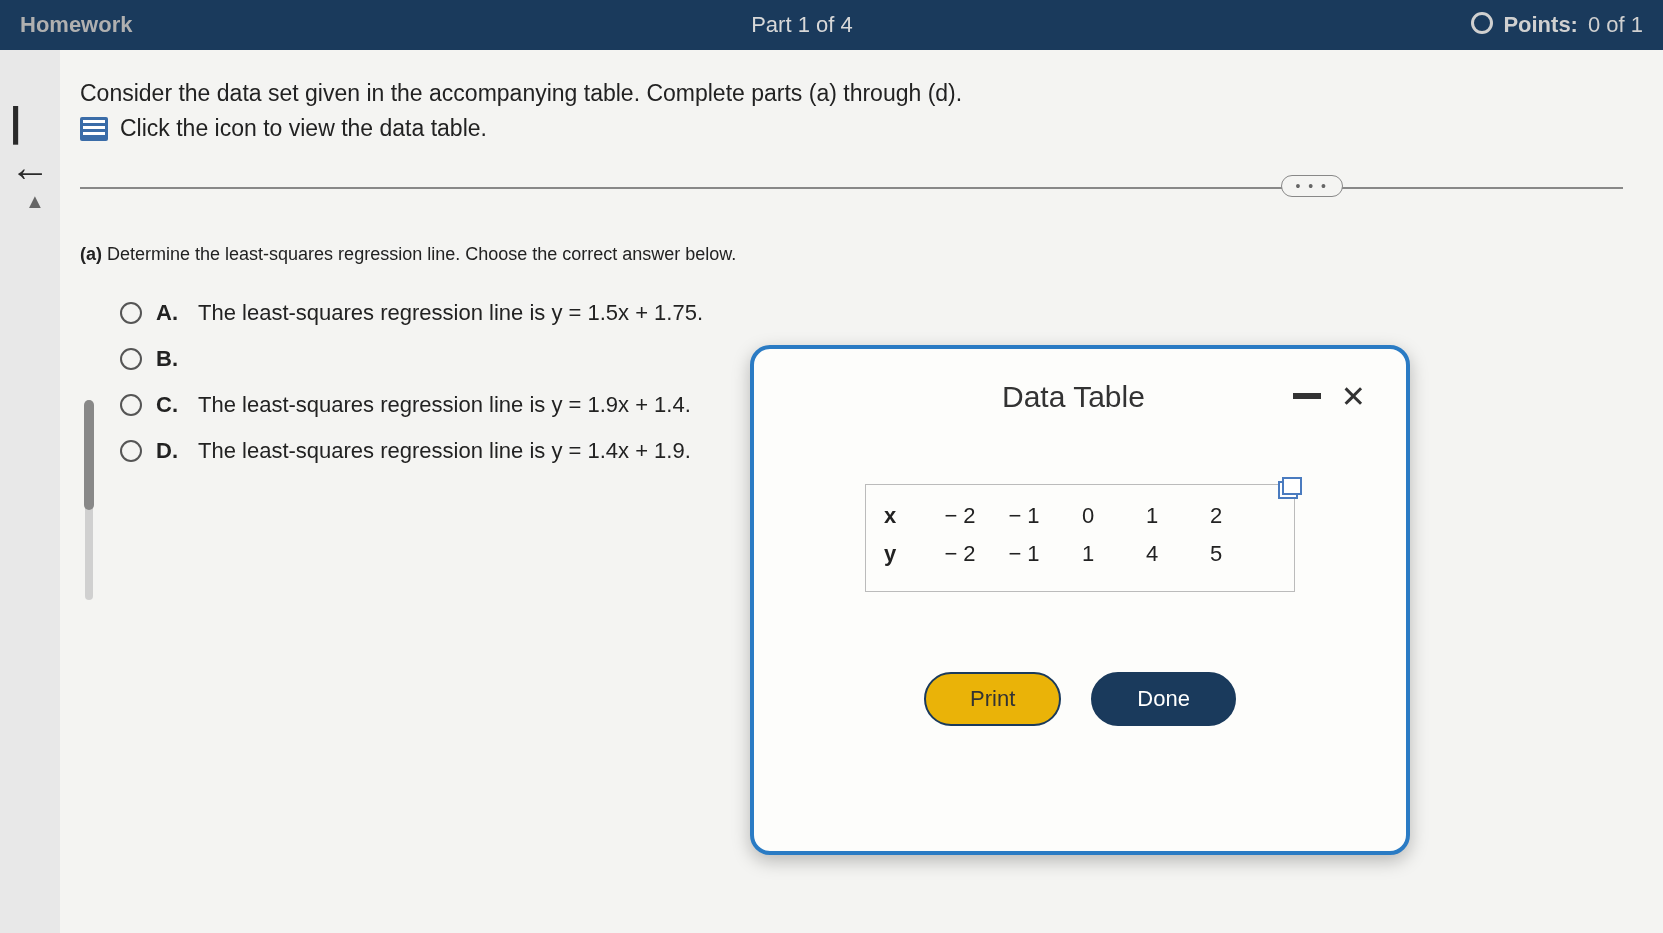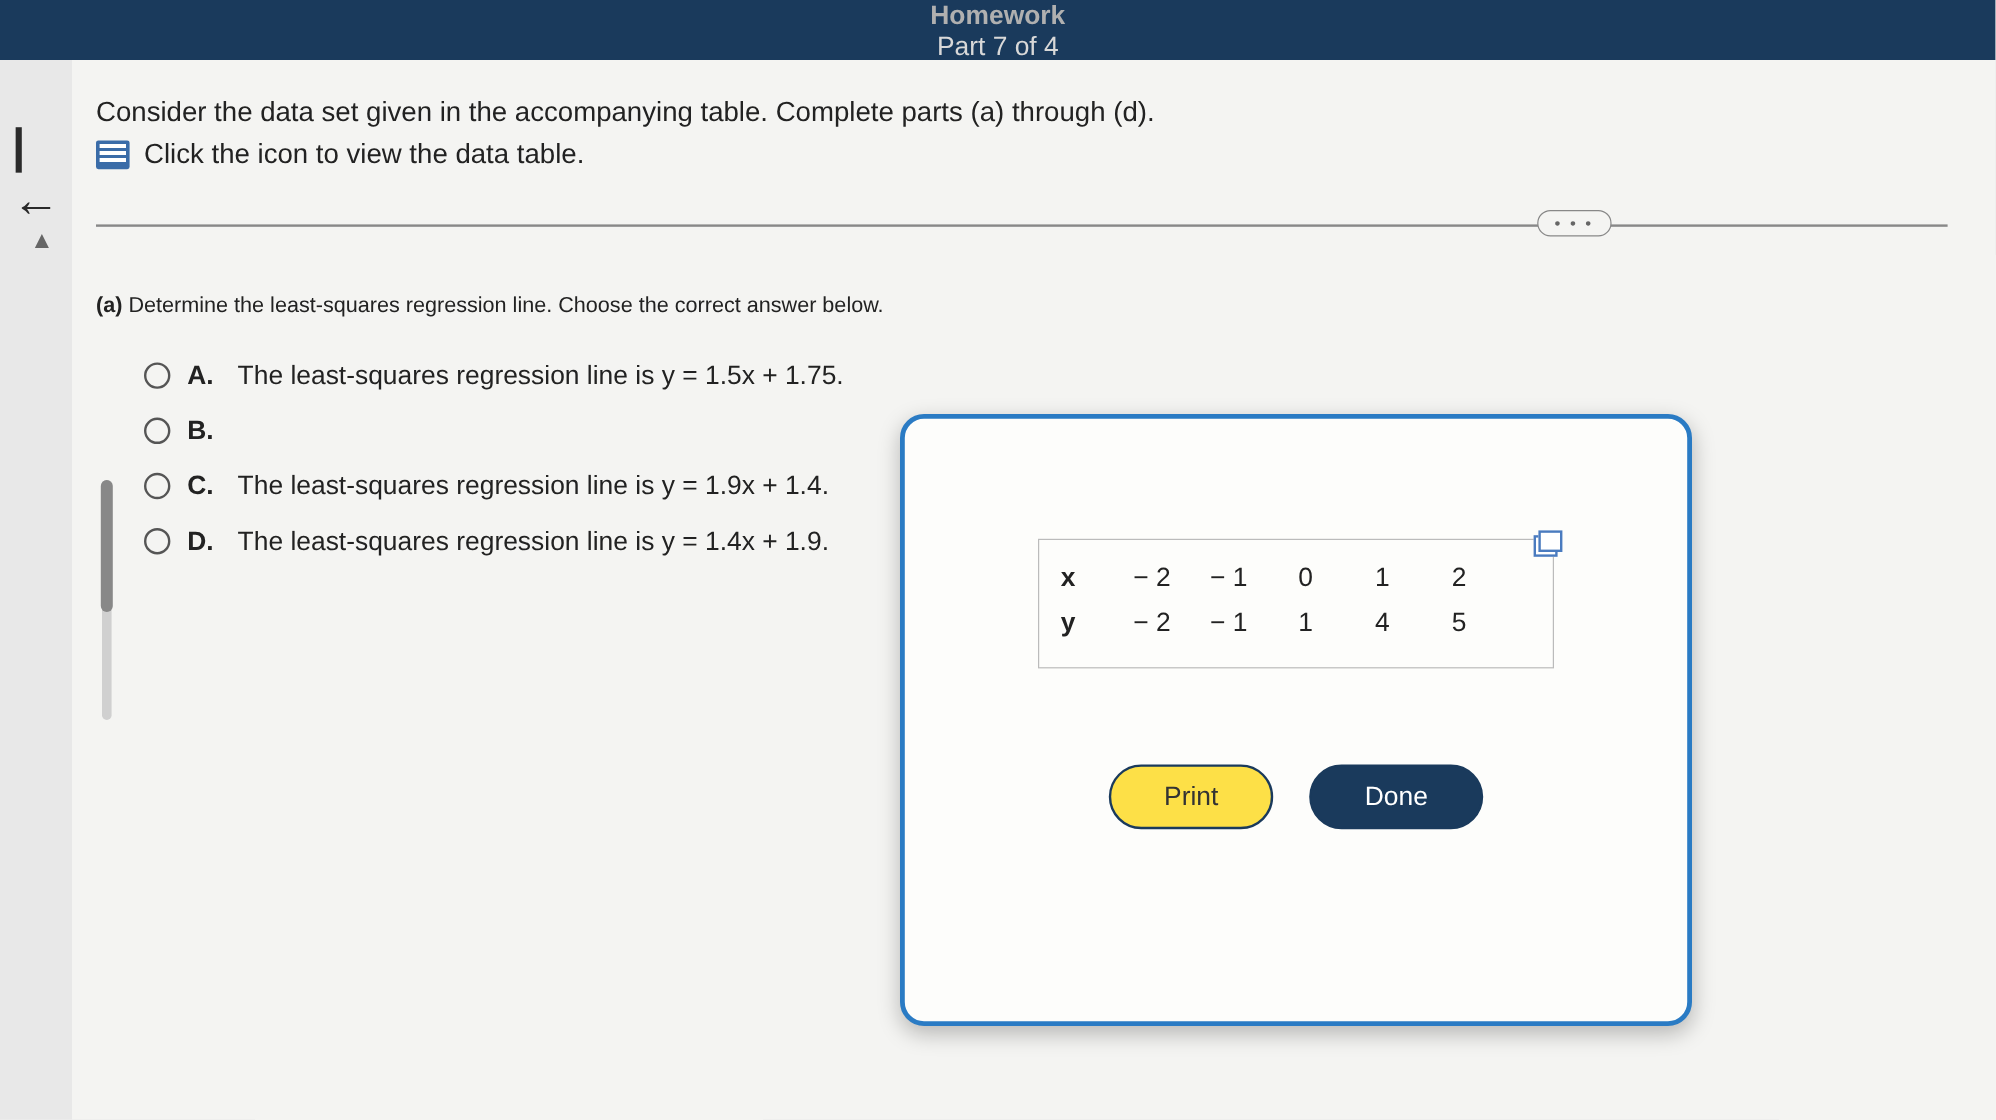--- a/index.html
+++ b/index.html
@@ -1,19 +1,19 @@
 <!DOCTYPE html>
 <html><head>
   <meta charset="utf-8">
   <style>
     * { box-sizing: border-box; margin: 0; padding: 0; font-family: Arial, Helvetica, sans-serif; }
     body { background: #e8e8e8; width: 1663px; height: 933px; overflow: hidden; position: relative; }
     
     
-    .header-bar { background: #1a3a5c; color: #d0d0d0; height: 50px; display: flex; align-items: center; padding: 0 20px; font-size: 22px; flex-direction: column; }
+    .header-bar { background: #1a3a5c; color: #d0d0d0; height: 50px; display: flex; align-items: center; padding: 0 20px; font-size: 22px; }
     .header-title { font-weight: bold; color: #b0b0b0; flex: 0 0 auto; }
     .header-part { flex: 1; text-align: center; color: #d8d8d8; }
     .header-points { display: flex; align-items: flex-start; gap: 10px; }
     .points-circle { width: 22px; height: 22px; border: 3px solid #d0d0d0; border-radius: 50%; }
     
     
     .content-wrap { display: flex; height: calc(100% - 50px); }
     .left-gutter { width: 60px; background: #e8e8e8; position: relative; }
     .back-arrow { position: absolute; top: 50px; left: 10px; font-size: 40px; font-weight: bold; color: #2a2a2a; cursor: pointer; }
     .up-arrow { position: absolute; top: 140px; left: 25px; font-size: 20px; color: #666; cursor: pointer; }
@@ -50,29 +50,29 @@
     .data-table-box { margin: 70px auto 0; width: 430px; border: 1px solid #bbb; padding: 12px 18px 18px; position: relative; }
     .copy-icon { position: absolute; top: -4px; right: -4px; width: 20px; height: 18px; border: 2px solid #4a7bbf; background: #fff; cursor: pointer; }
     .copy-icon::after { content: ''; position: absolute; top: -6px; right: -6px; width: 16px; height: 14px; border: 2px solid #4a7bbf; background: #fff; }
     
     .dt-row { display: flex; gap: 0; font-size: 22px; color: #222; }
     .dt-cell { width: 64px; text-align: center; padding: 6px 0; }
     .dt-head { font-weight: bold; width: 44px; text-align: left; }
     
     .modal-buttons { display: flex; justify-content: center; gap: 30px; margin-top: 80px; }
     .btn { padding: 12px 44px; font-size: 22px; border-radius: 28px; cursor: pointer; border: 2px solid #1a3a5c; }
-    .btn-print { background: #fde047; color: #333; }
+    .btn-print { background: #eab308; color: #333; }
     .btn-done { background: #1a3a5c; color: #fff; }
   </style>
 </head>
 <body>
 
 <div class="header-bar">
   <span class="header-title">Homework</span>
-  <span class="header-part">Part 7 of 4</span>
+  <span class="header-part">Part 1 of 4</span>
   <div class="header-points">
     <span class="points-circle"></span>
     <span style="font-weight:bold">Points:</span>
     <span>0 of 1</span>
   </div>
 </div>
 
 <div class="content-wrap">
   <div class="left-gutter">
     <div class="back-arrow">|←</div>
@@ -114,20 +114,27 @@
         <span>The least-squares regression line is y = 1.9x + 1.4.</span>
       </div>
       <div class="option-row">
         <span class="radio"></span>
         <span class="opt-letter">D.</span>
         <span>The least-squares regression line is y = 1.4x + 1.9.</span>
       </div>
     </div>
 
     <div class="modal">
+      <div class="modal-header">
+        <div class="modal-title">Data Table</div>
+        <div class="modal-ctrls">
+          <span class="min-icon"></span>
+          <span class="close-icon">✕</span>
+        </div>
+      </div>
 
       <div class="data-table-box">
         <span class="copy-icon"></span>
         <div class="dt-row">
           <span class="dt-cell dt-head">x</span>
           <span class="dt-cell">− 2</span>
           <span class="dt-cell">− 1</span>
           <span class="dt-cell">0</span>
           <span class="dt-cell">1</span>
           <span class="dt-cell">2</span>

